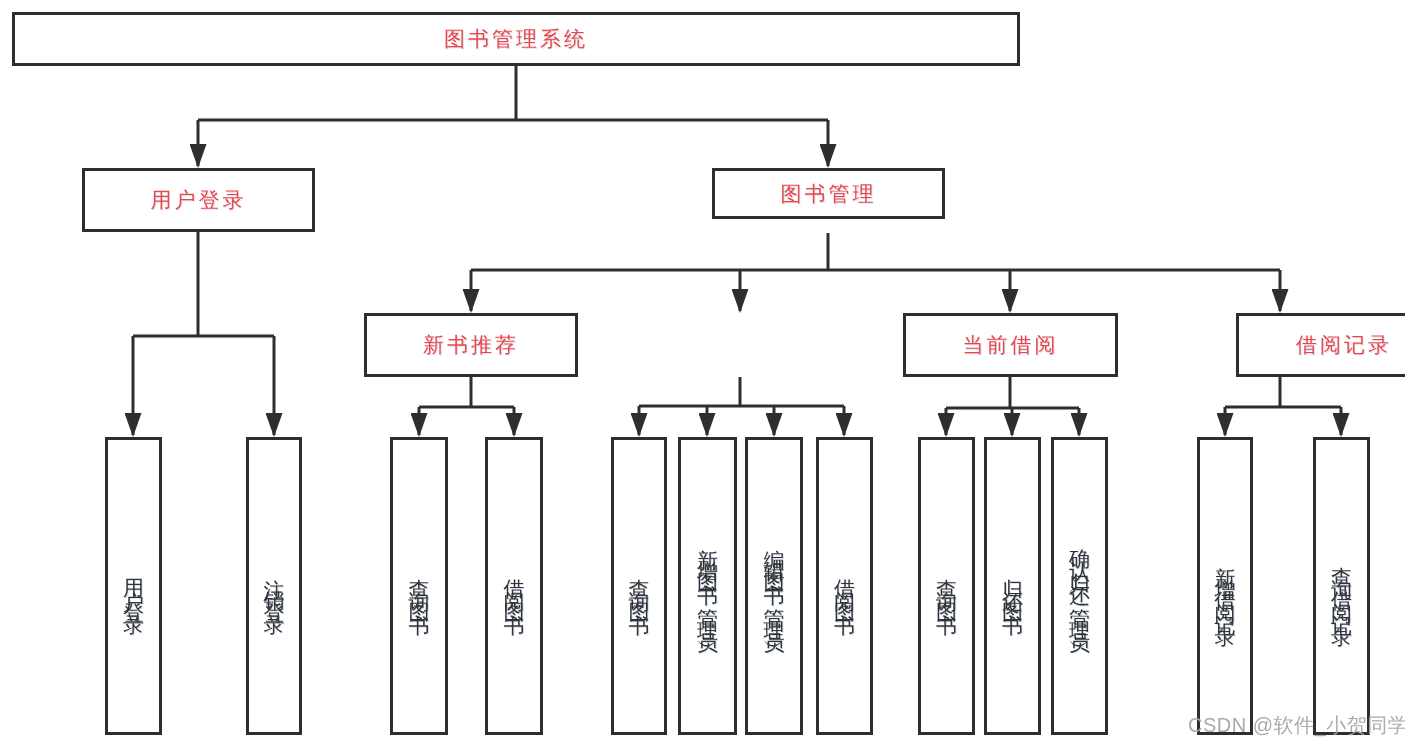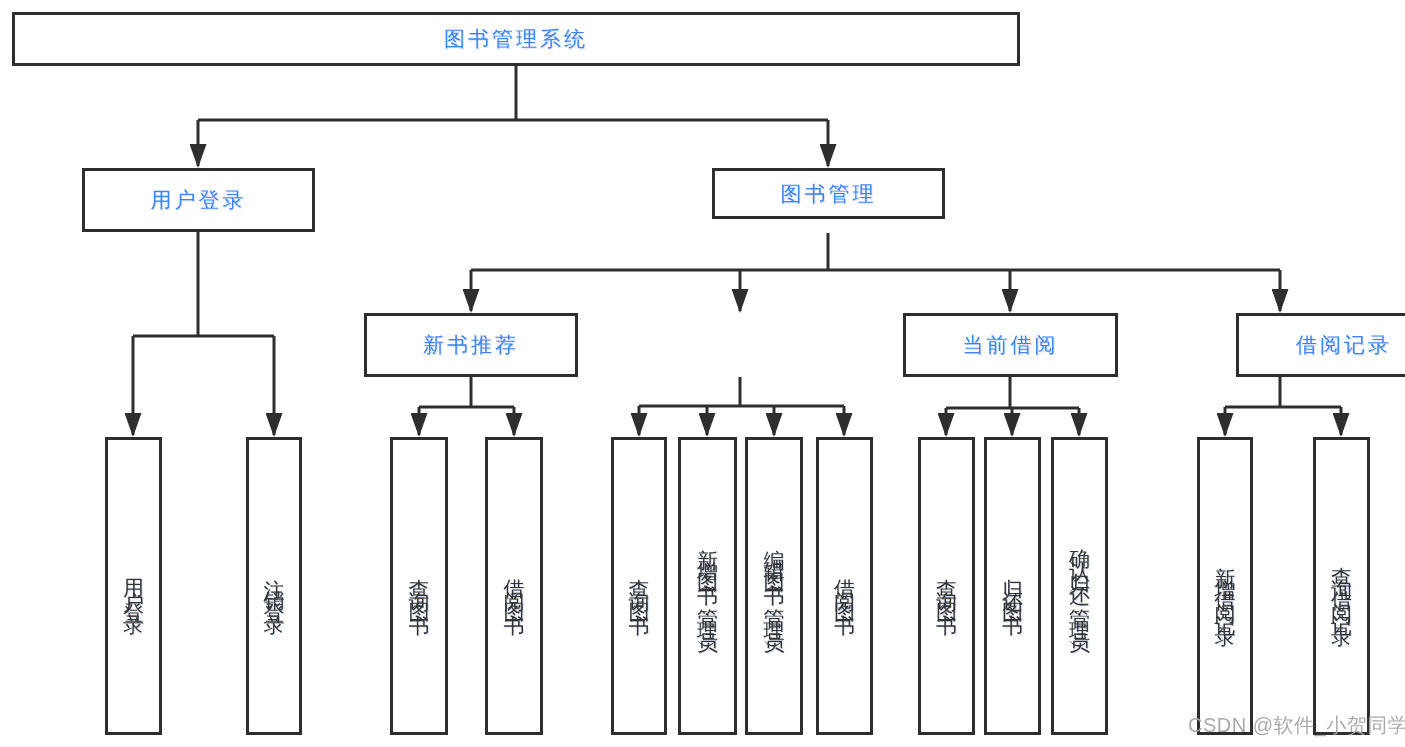--- a/index.html
+++ b/index.html
@@ -20,21 +20,21 @@
     border:3px solid #2e2e2e;
     background:#ffffff;
     display:flex;align-items:center;justify-content:center;
     color:#333333;
     z-index:2;
   }
   .h-label{
     font-size:21px;
     letter-spacing:3px;
     white-space:nowrap;
-    color:#3b82f6;
+    color:#ef4444;
     text-shadow:1px 1px 0 rgba(120,160,225,0.28);
   }
   .v-label{
     writing-mode:vertical-rl;
     text-orientation:mixed;
     font-size:21px;
     letter-spacing:12px;
     line-height:1.15;
     color:#333333;
     text-shadow:1px 1px 0 rgba(120,160,225,0.28);

